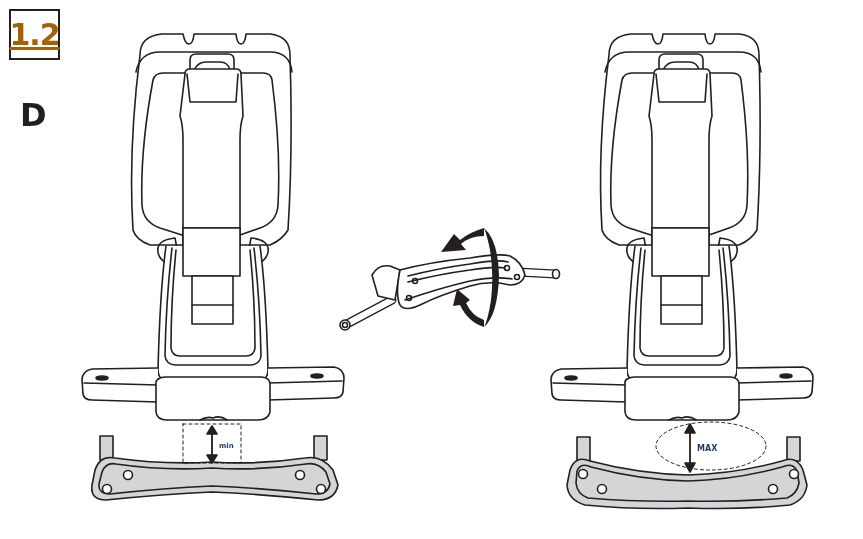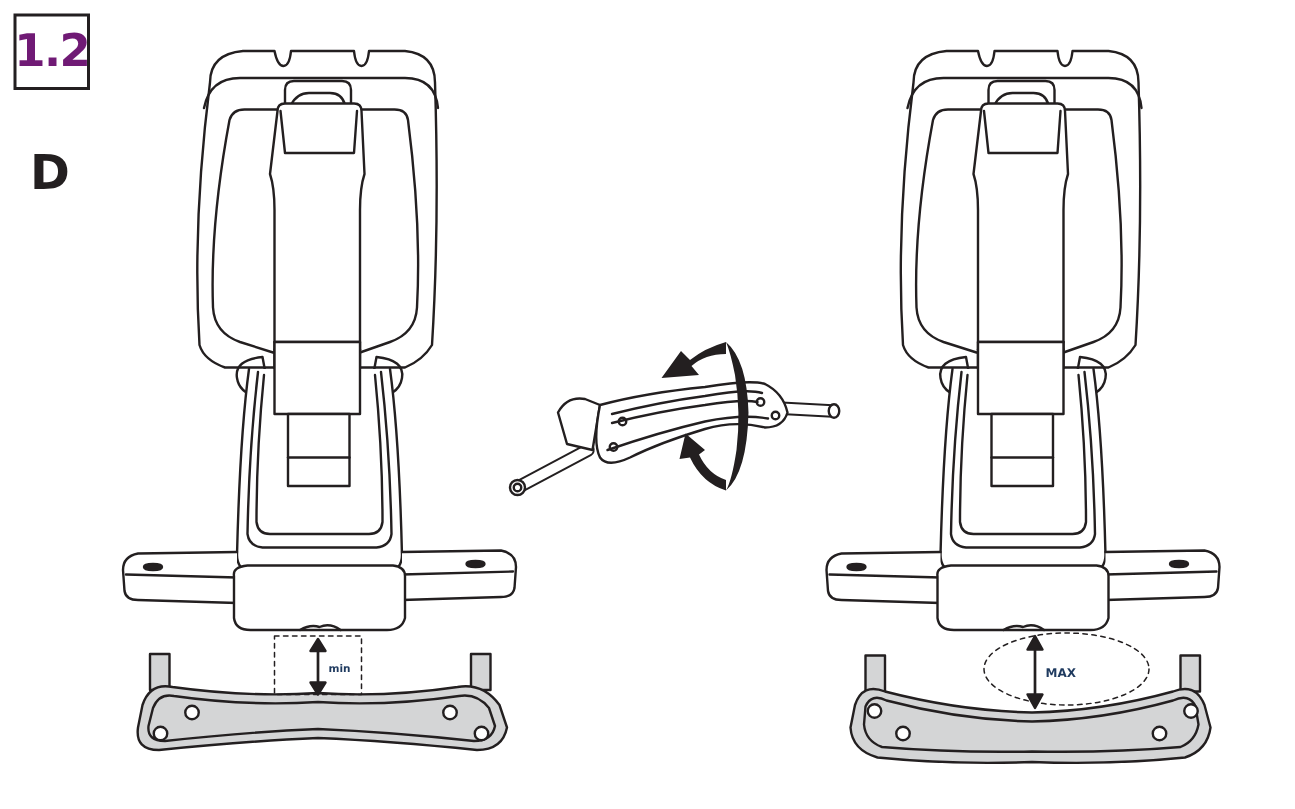--- a/index.html
+++ b/index.html
@@ -1,21 +1,21 @@
 <!DOCTYPE html>
 <html><head>
 <meta charset="utf-8">
 <style>
   html, body { margin: 0; padding: 0; background: #ffffff; }
   body { width: 863px; height: 539px; position: relative; overflow: hidden;
          font-family: "Liberation Sans", sans-serif; }
   .step-badge { position: absolute; left: 9px; top: 9px; width: 51px; height: 51px;
     border: 2px solid #231f20; box-sizing: border-box; display: flex; align-items: center;
     justify-content: center; font-family: "DejaVu Sans", sans-serif; font-weight: bold;
-    font-size: 30px; color: #701a75; letter-spacing: -1px; }
+    font-size: 30px; color: #a16207; letter-spacing: -1px; text-decoration: underline; }
   .variant-letter { position: absolute; left: 20px; top: 96px; font-family: "DejaVu Sans", sans-serif;
     font-weight: bold; font-size: 32px; color: #231f20; }
   svg.art { position: absolute; left: 0; top: 0; }
   .lbl { font-family: "DejaVu Sans", sans-serif; font-weight: bold; fill: #1f3a5f; }
 </style>
 </head>
 <body>
 
 <div class="step-badge">1.2</div>
 <div class="variant-letter">D</div>

